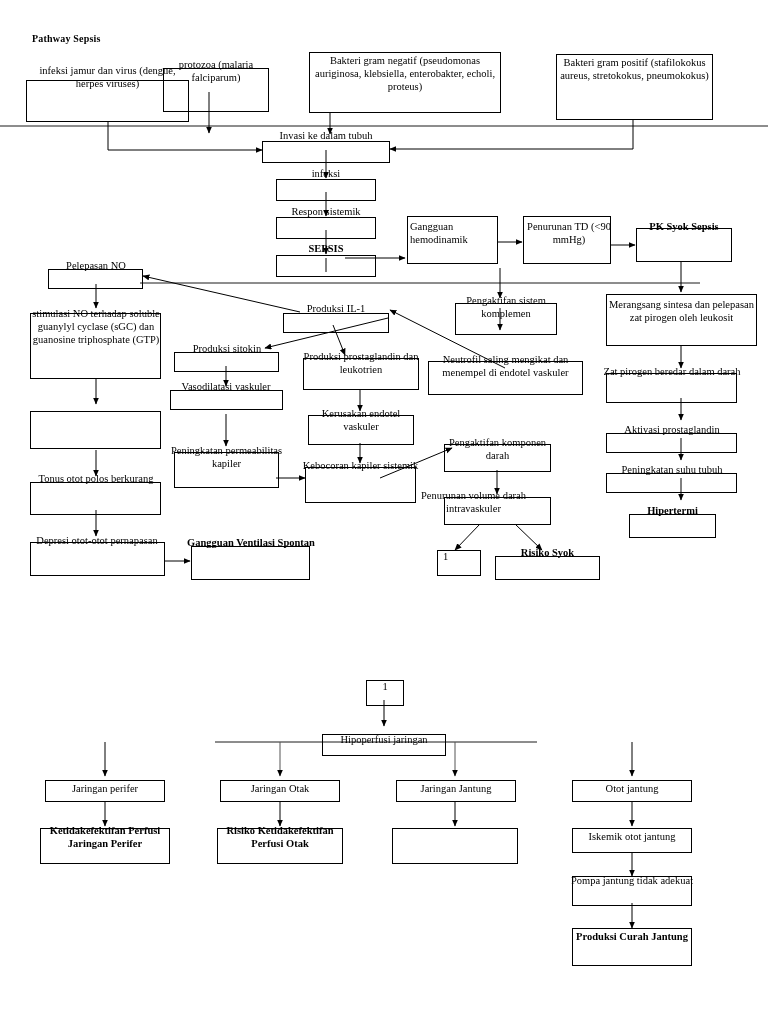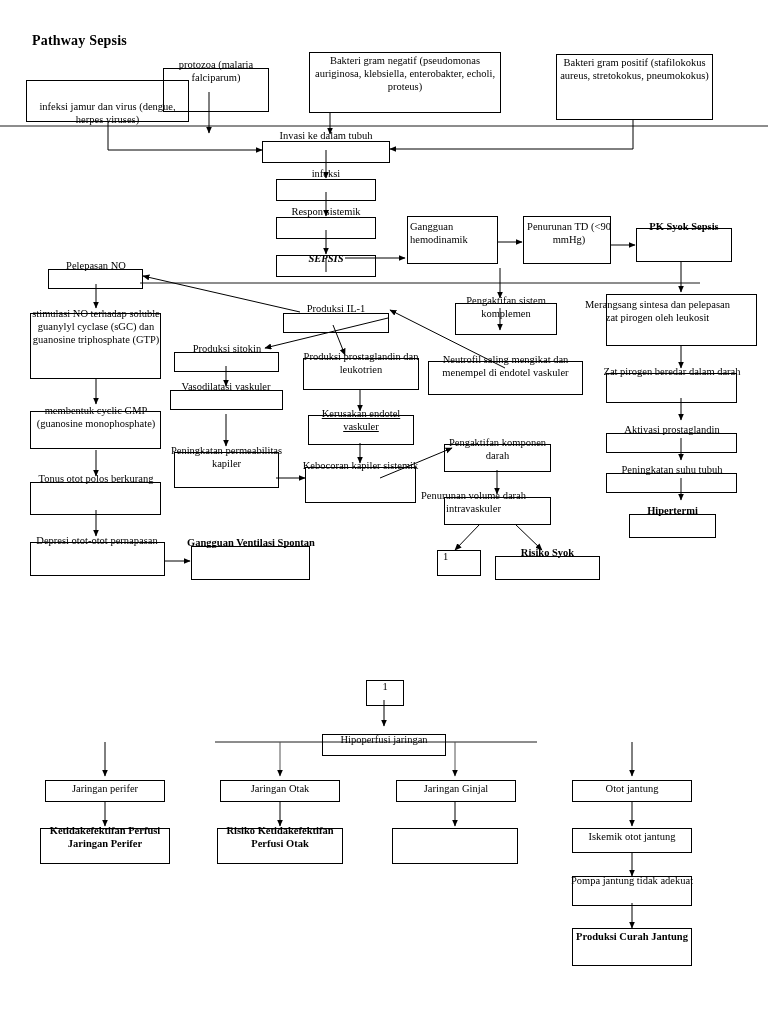--- a/index.html
+++ b/index.html
@@ -22,21 +22,21 @@
     text-align:center;
     font-size:10.5px;
     line-height:13px;
     box-sizing:border-box;
     white-space:normal;
   }
   .bold{font-weight:bold;}
   .title{
     position:absolute;
     font-weight:bold;
-    font-size:14px;
+    font-size:10px;
     letter-spacing:.2px;
   }
 </style>
 </head>
 <body>
 
 <div id="canvas">
 
   <div class="title" style="left:32px;top:33px;">Pathway Sepsis</div>
 
@@ -132,60 +132,59 @@
       <path d="M280,802 L280,826" marker-end="url(#ah)"></path>
       <path d="M455,802 L455,826" marker-end="url(#ah)"></path>
       <path d="M632,802 L632,826" marker-end="url(#ah)"></path>
 
       <path d="M632,853 L632,876" marker-end="url(#ah)"></path>
       <path d="M632,903 L632,928" marker-end="url(#ah)"></path>
     </g>
   </svg>
 
   <div class="node" style="left:26px;top:80px;width:163px;height:42px;"></div>
-  <div class="lbl" style="left:26px;top:64px;width:163px;margin-top:36px;">infeksi jamur dan virus (dengue, herpes viruses)</div>
+  <div class="lbl" style="left:26px;top:64px;width:163px;">infeksi jamur dan virus (dengue, herpes viruses)</div>
 
   <div class="node" style="left:163px;top:68px;width:106px;height:44px;"></div>
   <div class="lbl" style="left:160px;top:58px;width:112px;">protozoa (malaria falciparum)</div>
 
   <div class="node" style="left:309px;top:52px;width:192px;height:61px;"></div>
   <div class="lbl" style="left:309px;top:54px;width:192px;">Bakteri gram negatif (pseudomonas auriginosa, klebsiella, enterobakter, echoli, proteus)</div>
 
   <div class="node" style="left:556px;top:54px;width:157px;height:66px;"></div>
   <div class="lbl" style="left:556px;top:56px;width:157px;">Bakteri gram positif (stafilokokus aureus, stretokokus, pneumokokus)</div>
 
   <div class="node" style="left:262px;top:141px;width:128px;height:22px;"></div>
   <div class="lbl" style="left:256px;top:129px;width:140px;">Invasi ke dalam tubuh</div>
 
   <div class="node" style="left:276px;top:179px;width:100px;height:22px;"></div>
   <div class="lbl" style="left:276px;top:167px;width:100px;">infeksi</div>
 
   <div class="node" style="left:276px;top:217px;width:100px;height:22px;"></div>
   <div class="lbl" style="left:270px;top:205px;width:112px;">Respon sistemik</div>
 
   <div class="node" style="left:276px;top:255px;width:100px;height:22px;"></div>
-  <div class="lbl bold" style="left:276px;top:252px;width:100px;font-style:italic;">SEPSIS</div>
+  <div class="lbl bold" style="left:276px;top:242px;width:100px;">SEPSIS</div>
 
   <div class="node" style="left:407px;top:216px;width:91px;height:48px;"></div>
   <div class="lbl" style="left:410px;top:220px;width:86px;text-align:left;">Gangguan hemodinamik</div>
 
   <div class="node" style="left:523px;top:216px;width:88px;height:48px;"></div>
   <div class="lbl" style="left:525px;top:220px;width:88px;text-align:center;">Penurunan TD (&lt;90 mmHg)</div>
 
   <div class="node" style="left:636px;top:228px;width:96px;height:34px;"></div>
   <div class="lbl bold" style="left:630px;top:220px;width:108px;">PK Syok Sepsis</div>
 
   <div class="node" style="left:48px;top:269px;width:95px;height:20px;"></div>
   <div class="lbl" style="left:44px;top:259px;width:104px;">Pelepasan NO</div>
 
   <div class="node" style="left:30px;top:313px;width:131px;height:66px;"></div>
   <div class="lbl" style="left:26px;top:307px;width:140px;">stimulasi NO terhadap soluble guanylyl cyclase (sGC) dan guanosine triphosphate (GTP)</div>
 
   <div class="node" style="left:30px;top:411px;width:131px;height:38px;"></div>
-  <div class="lbl" style="left:26px;top:404px;width:140px;">membentuk cyclic GMP (guanosine monophosphate)</div>
 
   <div class="node" style="left:30px;top:482px;width:131px;height:33px;"></div>
   <div class="lbl" style="left:26px;top:472px;width:140px;">Tonus otot polos berkurang</div>
 
   <div class="node" style="left:30px;top:542px;width:135px;height:34px;"></div>
   <div class="lbl" style="left:26px;top:534px;width:142px;">Depresi otot-otot pernapasan</div>
 
   <div class="node" style="left:191px;top:546px;width:119px;height:34px;"></div>
   <div class="lbl bold" style="left:187px;top:536px;width:128px;">Gangguan Ventilasi Spontan</div>
 
@@ -198,21 +197,21 @@
   <div class="node" style="left:170px;top:390px;width:113px;height:20px;"></div>
   <div class="lbl" style="left:166px;top:380px;width:120px;">Vasodilatasi vaskuler</div>
 
   <div class="node" style="left:174px;top:452px;width:105px;height:36px;"></div>
   <div class="lbl" style="left:170px;top:444px;width:113px;">Peningkatan permeabilitas kapiler</div>
 
   <div class="node" style="left:303px;top:358px;width:116px;height:32px;"></div>
   <div class="lbl" style="left:298px;top:350px;width:126px;">Produksi prostaglandin dan  leukotrien</div>
 
   <div class="node" style="left:308px;top:415px;width:106px;height:30px;"></div>
-  <div class="lbl" style="left:304px;top:407px;width:114px;text-decoration:underline;">Kerusakan endotel vaskuler</div>
+  <div class="lbl" style="left:304px;top:407px;width:114px;">Kerusakan endotel vaskuler</div>
 
   <div class="node" style="left:305px;top:467px;width:111px;height:36px;"></div>
   <div class="lbl" style="left:301px;top:459px;width:119px;">Kebocoran kapiler sistemik</div>
 
   <div class="node" style="left:455px;top:303px;width:102px;height:32px;"></div>
   <div class="lbl" style="left:450px;top:294px;width:112px;">Pengaktifan sistem komplemen</div>
 
   <div class="node" style="left:428px;top:361px;width:155px;height:34px;"></div>
   <div class="lbl" style="left:424px;top:353px;width:163px;">Neutrofil saling mengikat dan menempel di endotel vaskuler</div>
 
@@ -222,21 +221,21 @@
   <div class="node" style="left:444px;top:497px;width:107px;height:28px;"></div>
   <div class="lbl" style="left:416px;top:489px;width:115px;">Penurunan volume darah intravaskuler</div>
 
   <div class="node" style="left:437px;top:550px;width:44px;height:26px;"></div>
   <div class="lbl" style="left:437px;top:550px;width:44px;text-align:left;padding-left:6px;">1</div>
 
   <div class="node" style="left:495px;top:556px;width:105px;height:24px;"></div>
   <div class="lbl bold" style="left:491px;top:546px;width:113px;">Risiko  Syok</div>
 
   <div class="node" style="left:606px;top:294px;width:151px;height:52px;"></div>
-  <div class="lbl" style="left:582px;top:298px;width:151px;">Merangsang sintesa dan pelepasan zat pirogen oleh leukosit</div>
+  <div class="lbl" style="left:606px;top:298px;width:151px;">Merangsang sintesa dan pelepasan zat pirogen oleh leukosit</div>
 
   <div class="node" style="left:606px;top:373px;width:131px;height:30px;"></div>
   <div class="lbl" style="left:602px;top:365px;width:140px;">Zat pirogen beredar dalam darah</div>
 
   <div class="node" style="left:606px;top:433px;width:131px;height:20px;"></div>
   <div class="lbl" style="left:602px;top:423px;width:140px;">Aktivasi prostaglandin</div>
 
   <div class="node" style="left:606px;top:473px;width:131px;height:20px;"></div>
   <div class="lbl" style="left:602px;top:463px;width:140px;">Peningkatan suhu tubuh</div>
 
@@ -249,21 +248,21 @@
   <div class="node" style="left:322px;top:734px;width:124px;height:22px;"></div>
   <div class="lbl" style="left:318px;top:733px;width:132px;">Hipoperfusi jaringan</div>
 
   <div class="node" style="left:45px;top:780px;width:120px;height:22px;"></div>
   <div class="lbl" style="left:41px;top:782px;width:128px;">Jaringan perifer</div>
 
   <div class="node" style="left:220px;top:780px;width:120px;height:22px;"></div>
   <div class="lbl" style="left:216px;top:782px;width:128px;">Jaringan Otak</div>
 
   <div class="node" style="left:396px;top:780px;width:120px;height:22px;"></div>
-  <div class="lbl" style="left:392px;top:782px;width:128px;">Jaringan Ginjal</div>
+  <div class="lbl" style="left:392px;top:782px;width:128px;">Jaringan Jantung</div>
 
   <div class="node" style="left:572px;top:780px;width:120px;height:22px;"></div>
   <div class="lbl" style="left:568px;top:782px;width:128px;">Otot jantung</div>
 
   <div class="node" style="left:40px;top:828px;width:130px;height:36px;"></div>
   <div class="lbl bold" style="left:36px;top:824px;width:138px;">Ketidakefektifan Perfusi Jaringan Perifer</div>
 
   <div class="node" style="left:217px;top:828px;width:126px;height:36px;"></div>
   <div class="lbl bold" style="left:213px;top:824px;width:134px;">Risiko Ketidakefektifan Perfusi Otak</div>
 

